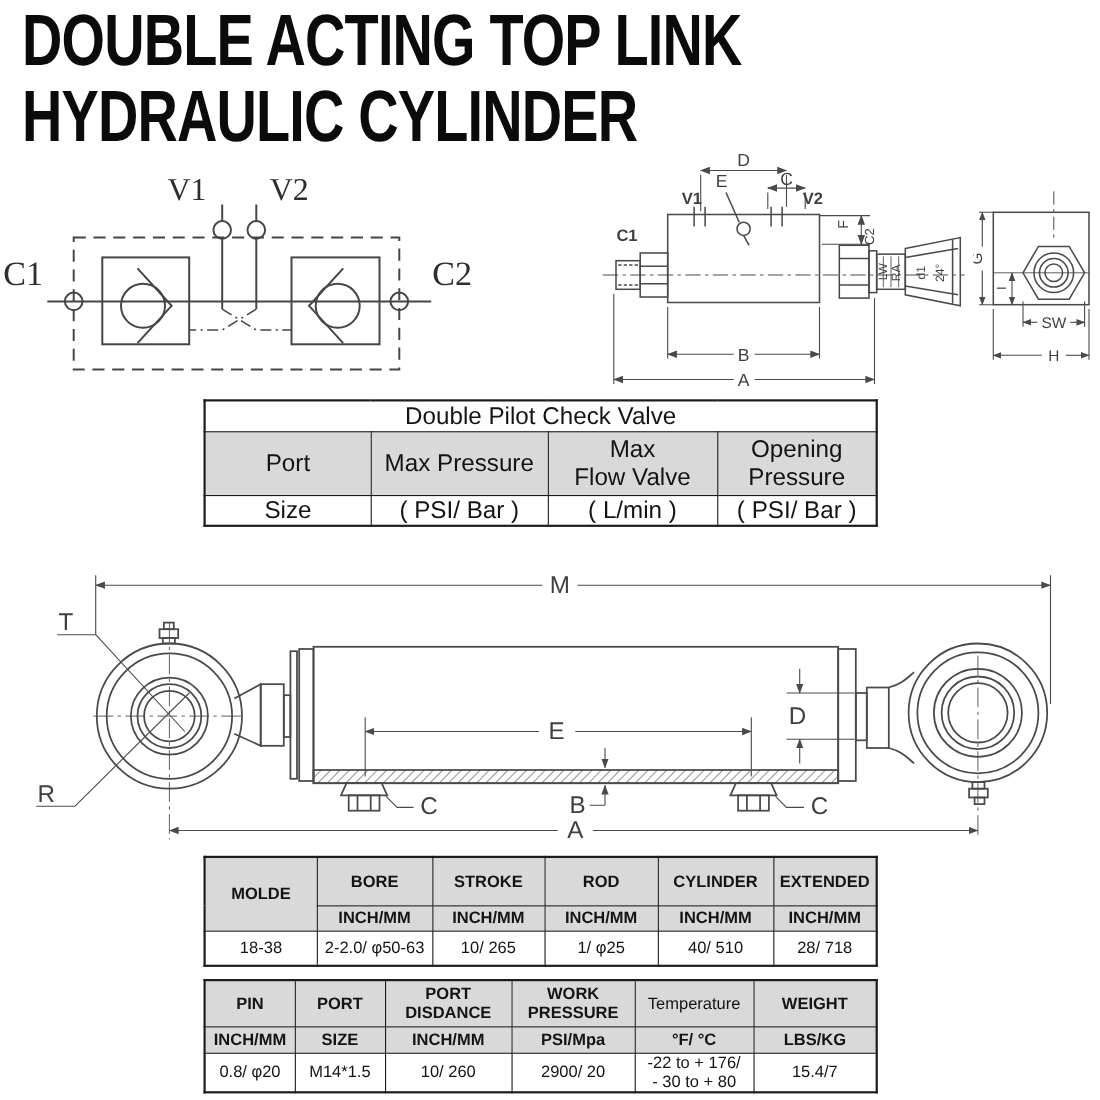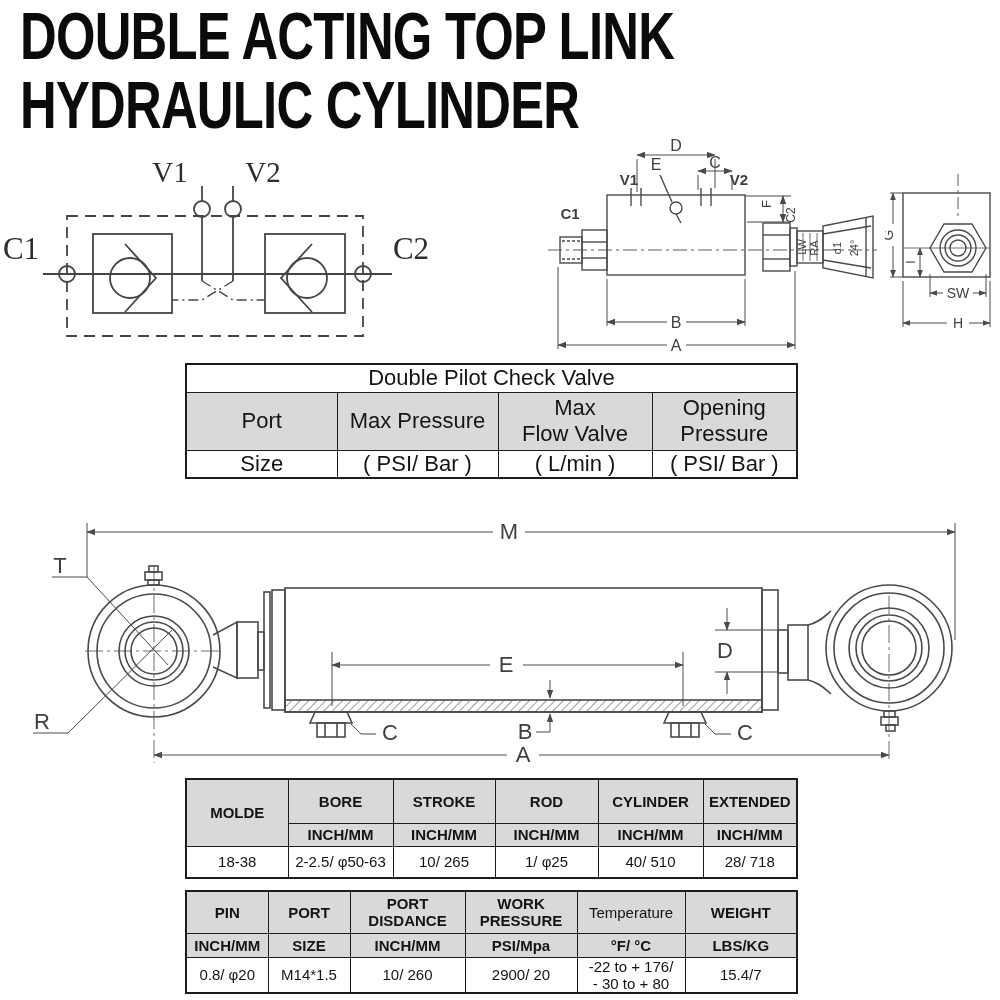--- a/index.html
+++ b/index.html
@@ -333,21 +333,21 @@
   </tr>
   <tr style="height:23px">
     <td class="gray hb">INCH/MM</td>
     <td class="gray hb">INCH/MM</td>
     <td class="gray hb">INCH/MM</td>
     <td class="gray hb">INCH/MM</td>
     <td class="gray hb">INCH/MM</td>
   </tr>
   <tr style="height:32px">
     <td>18-38</td>
-    <td>2-2.5/ φ50-63</td>
+    <td>2-2.0/ φ50-63</td>
     <td>10/ 265</td>
     <td>1/ φ25</td>
     <td>40/ 510</td>
     <td>28/ 718</td>
   </tr>
 </tbody>
     </table>
 
 <table id="detail-table" style="left:185px;top:890px;width:611px;">
   <colgroup>

